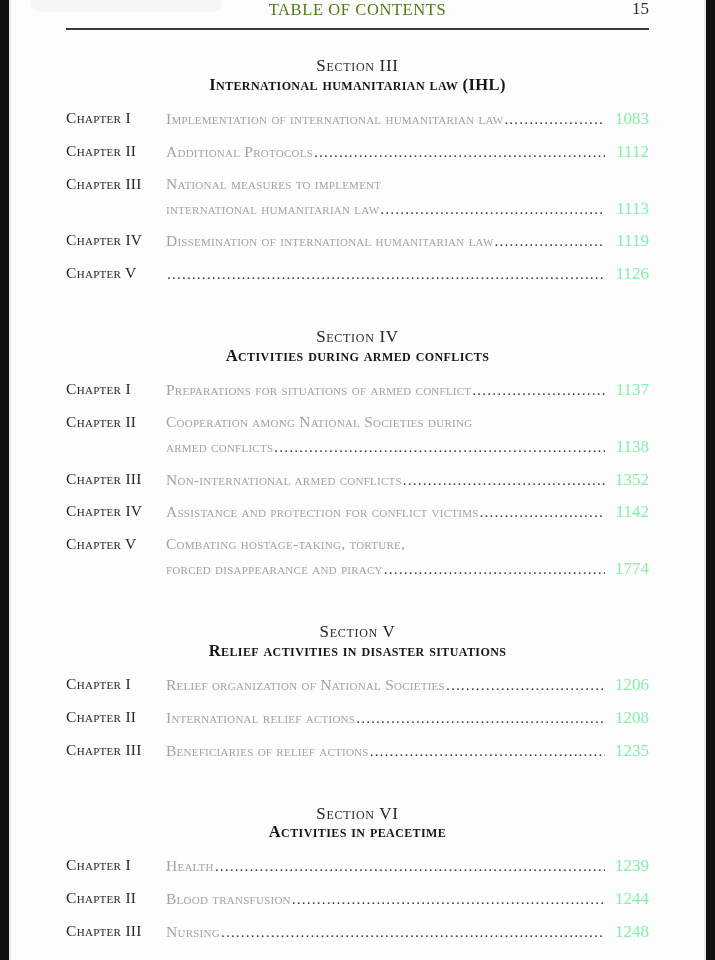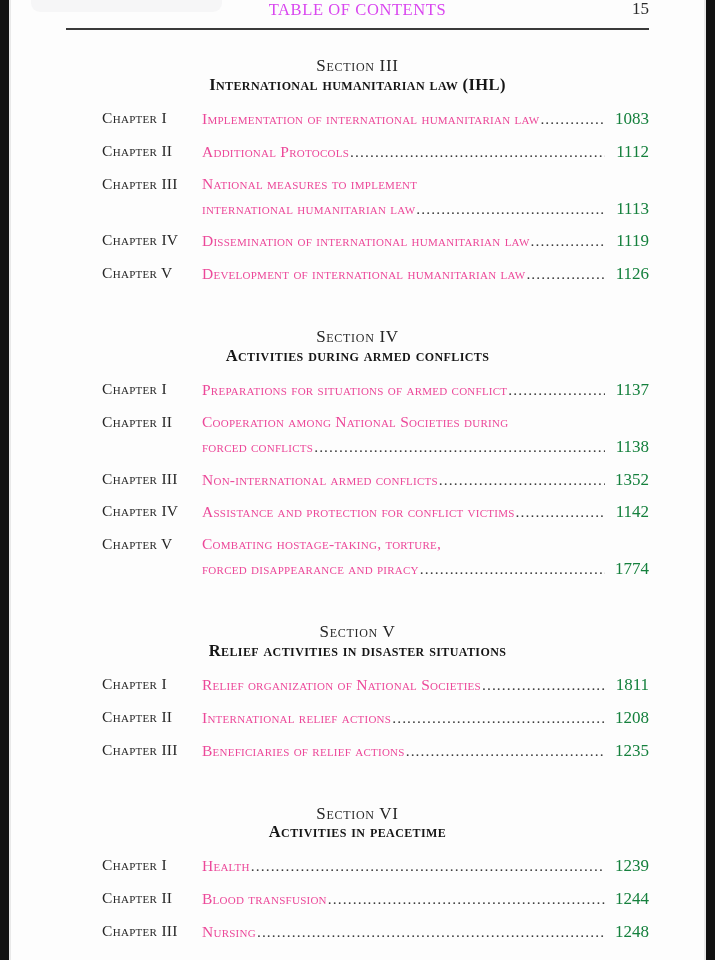--- a/index.html
+++ b/index.html
@@ -74,21 +74,21 @@
     height: 34px;
     margin: 0 66px 0 66px;
   }
   .runhead-title {
     position: absolute;
     left: 0; right: 0;
     top: 0;
     text-align: center;
     font-size: 16.5px;
     letter-spacing: 0.6px;
-    color: #d946ef;
+    color: #4d7c0f;
   }
   .runhead-folio {
     position: absolute;
     right: 0;
     top: -1px;
     font-size: 17px;
     color: #2b2b2b;
   }
   .runhead-rule {
     position: absolute;
@@ -115,21 +115,21 @@
     text-align: center;
     font-size: 16.5px;
     font-weight: bold;
     font-variant: small-caps;
     letter-spacing: 0.4px;
     color: #151515;
     margin-top: 0;
     line-height: 1.1;
   }
 
-  .entries { margin-top: 12px; margin-left: 36px; }
+  .entries { margin-top: 12px; }
 
   .entry {
     display: flex;
     align-items: flex-start;
     margin-bottom: 6.5px;
   }
   .entry-chapter {
     flex: 0 0 100px;
     font-size: 15.5px;
     font-variant: small-caps;
@@ -145,42 +145,42 @@
 
   .entry-line {
     display: flex;
     align-items: baseline;
     line-height: 1.55;
   }
   .entry-text {
     font-size: 15.5px;
     font-variant: small-caps;
     letter-spacing: 0.25px;
-    color: #ec4899;
+    color: #a3a3a3;
     white-space: nowrap;
     flex: 0 0 auto;
   }
 
   .leader {
     flex: 1 1 auto;
     min-width: 6px;
     overflow: hidden;
     white-space: nowrap;
     font-size: 15.5px;
     color: #3a3a3a;
     letter-spacing: 1.1px;
     margin: 0 2px 0 1px;
   }
 
   .entry-page {
     flex: 0 0 auto;
     width: 42px;
     text-align: right;
     font-size: 17px;
-    color: #15803d;
+    color: #86efac;
     white-space: nowrap;
   }
 
   
   .entry-line.cont .entry-text { white-space: nowrap; }
   .entry-line.noleader .spacer { flex: 1 1 auto; }
 </style>
 </head>
 <body>
 
@@ -250,21 +250,20 @@
                   <span class="entry-text">Dissemination of international humanitarian law</span>
                   <span class="leader">..........................................................................................</span>
                   <span class="entry-page">1119</span>
                 </div>
               </div>
             </div>
             <div class="entry">
               <div class="entry-chapter">Chapter V</div>
               <div class="entry-body">
                 <div class="entry-line">
-                  <span class="entry-text">Development of international humanitarian law</span>
                   <span class="leader">..........................................................................................</span>
                   <span class="entry-page">1126</span>
                 </div>
               </div>
             </div>
           </div>
         </div>
         <div class="section-gap"></div>
         <div class="section">
           <div class="section-number">Section IV</div>
@@ -281,21 +280,21 @@
               </div>
             </div>
             <div class="entry">
               <div class="entry-chapter">Chapter II</div>
               <div class="entry-body">
                 <div class="entry-line cont noleader">
                   <span class="entry-text">Cooperation among National Societies during</span>
                   <span class="spacer"></span>
                 </div>
                 <div class="entry-line">
-                  <span class="entry-text">forced conflicts</span>
+                  <span class="entry-text">armed conflicts</span>
                   <span class="leader">..........................................................................................</span>
                   <span class="entry-page">1138</span>
                 </div>
               </div>
             </div>
             <div class="entry">
               <div class="entry-chapter">Chapter III</div>
               <div class="entry-body">
                 <div class="entry-line">
                   <span class="entry-text">Non-international armed conflicts</span>
@@ -334,21 +333,21 @@
         <div class="section">
           <div class="section-number">Section V</div>
           <div class="section-title">Relief activities in disaster situations</div>
           <div class="entries">
             <div class="entry">
               <div class="entry-chapter">Chapter I</div>
               <div class="entry-body">
                 <div class="entry-line">
                   <span class="entry-text">Relief organization of National Societies</span>
                   <span class="leader">..........................................................................................</span>
-                  <span class="entry-page">1811</span>
+                  <span class="entry-page">1206</span>
                 </div>
               </div>
             </div>
             <div class="entry">
               <div class="entry-chapter">Chapter II</div>
               <div class="entry-body">
                 <div class="entry-line">
                   <span class="entry-text">International relief actions</span>
                   <span class="leader">..........................................................................................</span>
                   <span class="entry-page">1208</span>

